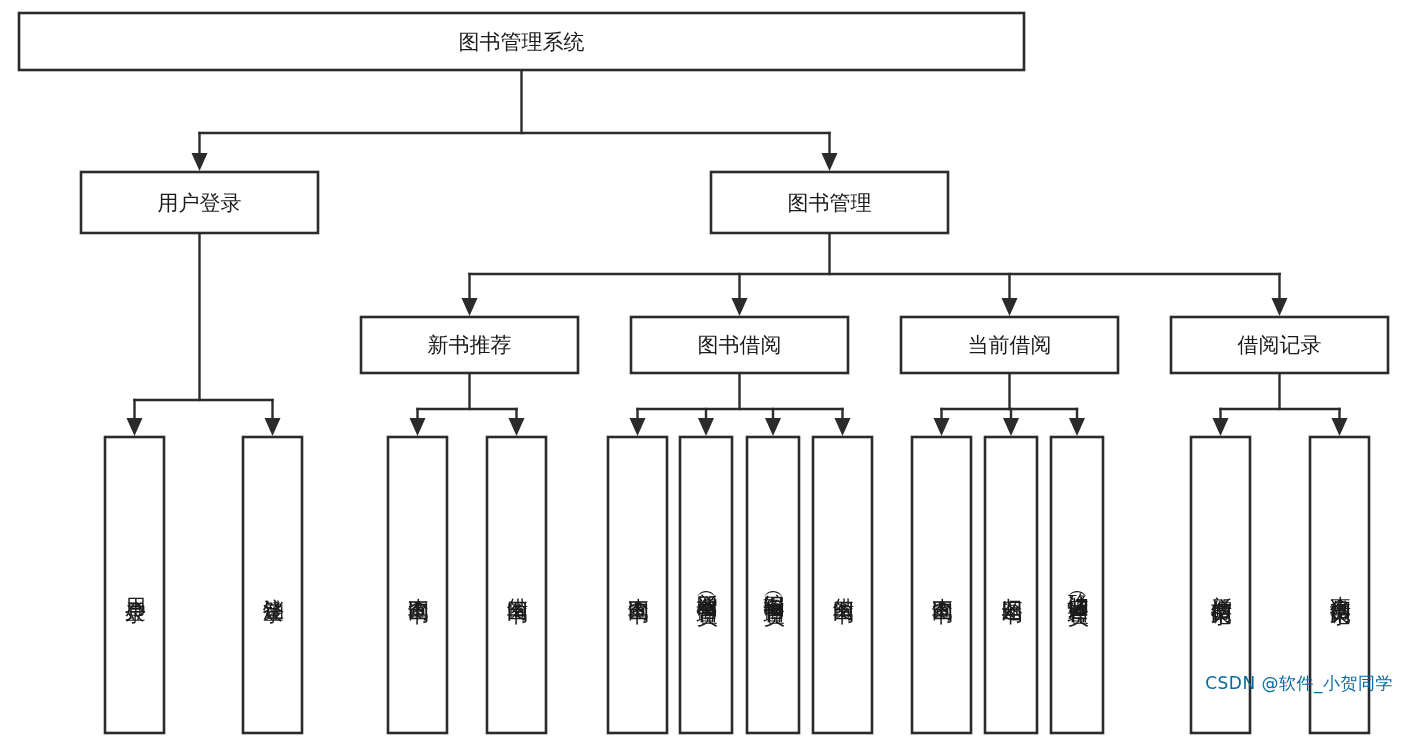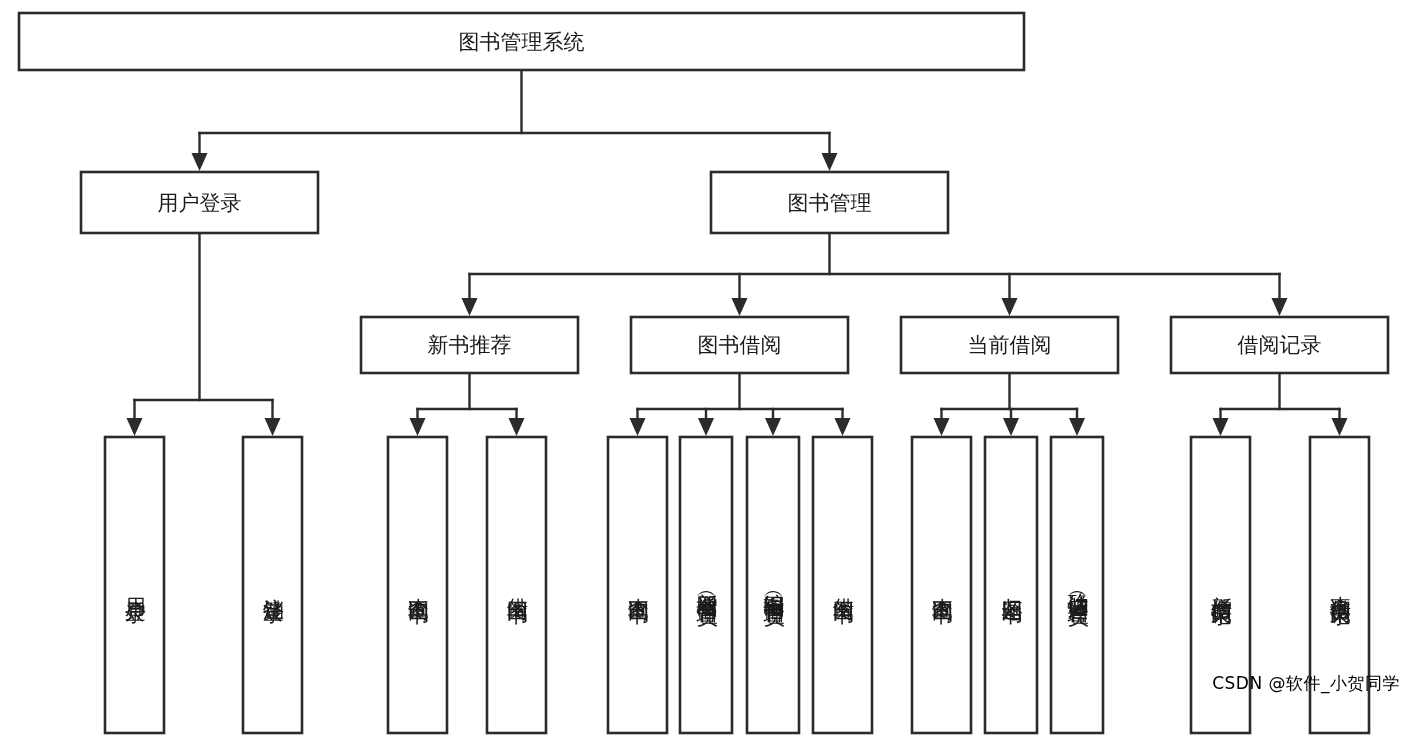--- a/index.html
+++ b/index.html
@@ -51,25 +51,25 @@
     stroke: #2b2b2b;
     stroke-width: 2.4;
     fill: none;
     stroke-linecap: square;
   }
   .arrow-head {
     fill: #2b2b2b;
   }
   .watermark {
     position: absolute;
-    right: 5px;
+    right: 12px;
     bottom: 6px;
     font-family: "DejaVu Sans", "Liberation Sans", sans-serif;
     font-size: 17px;
-    color: #000000;
+    color: #0369a1;
     letter-spacing: 0.5px;
     user-select: none;
     white-space: nowrap;
   }
 </style>
 </head>
 <body>
 
 <div id="diagram-root">
   <svg class="diagram" viewBox="0 0 1405 747">

